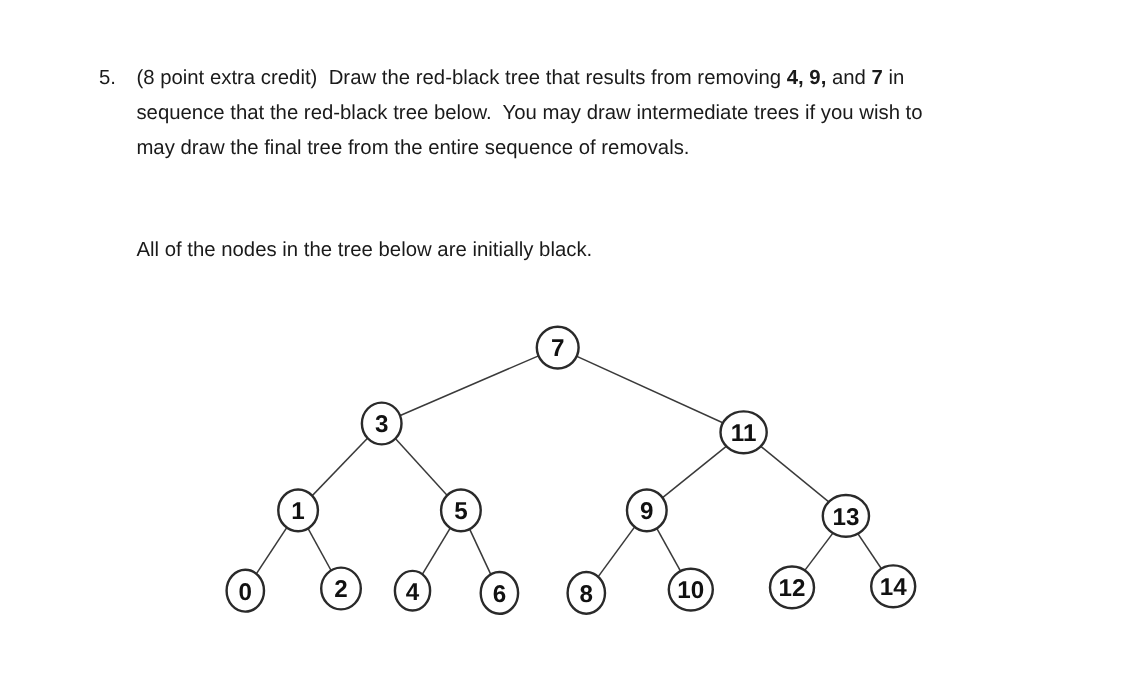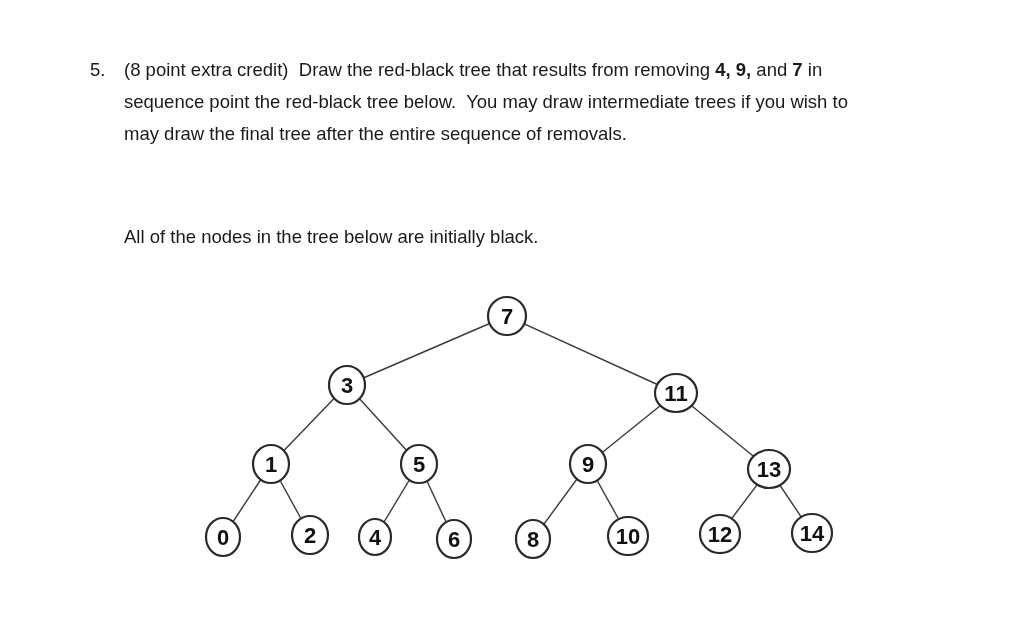--- a/index.html
+++ b/index.html
@@ -33,21 +33,21 @@
   }
   .q-line {
     white-space: pre;
   }
   .q-line .b {
     font-weight: bold;
   }
   .q-note {
     position: absolute;
     left: 124px;
-    top: 221px;
+    top: 211px;
     font-size: 18.5px;
     line-height: 32px;
     white-space: pre;
   }
   #tree-svg {
     position: absolute;
     left: 0;
     top: 0;
     width: 1024px;
     height: 624px;
@@ -60,22 +60,22 @@
   }
 </style>
 </head>
 <body>
 
 <div class="page">
   <div class="q-number">5.</div>
 
   <div class="q-text" id="q-lines">
       <div class="q-line"><span>(8 point extra credit)  Draw the red-black tree that results from removing </span><span class="b">4, 9,</span><span> and </span><span class="b">7</span><span> in</span></div>
-      <div class="q-line"><span>sequence point the red-black tree below.  You may draw intermediate trees if you wish to</span></div>
-      <div class="q-line"><span>may draw the final tree after the entire sequence of removals.</span></div>
+      <div class="q-line"><span>sequence that the red-black tree below.  You may draw intermediate trees if you wish to</span></div>
+      <div class="q-line"><span>may draw the final tree from the entire sequence of removals.</span></div>
     </div>
 
   <div class="q-note">All of the nodes in the tree below are initially black.</div>
 
   <svg id="tree-svg" viewBox="0 0 1024 624">
       <line x1="507" y1="316" x2="347" y2="385" stroke="#3a3a3a" stroke-width="1.4"></line>
       <line x1="507" y1="316" x2="676" y2="393" stroke="#3a3a3a" stroke-width="1.4"></line>
       <line x1="347" y1="385" x2="271" y2="464" stroke="#3a3a3a" stroke-width="1.4"></line>
       <line x1="347" y1="385" x2="419" y2="464" stroke="#3a3a3a" stroke-width="1.4"></line>
       <line x1="676" y1="393" x2="588" y2="464" stroke="#3a3a3a" stroke-width="1.4"></line>

